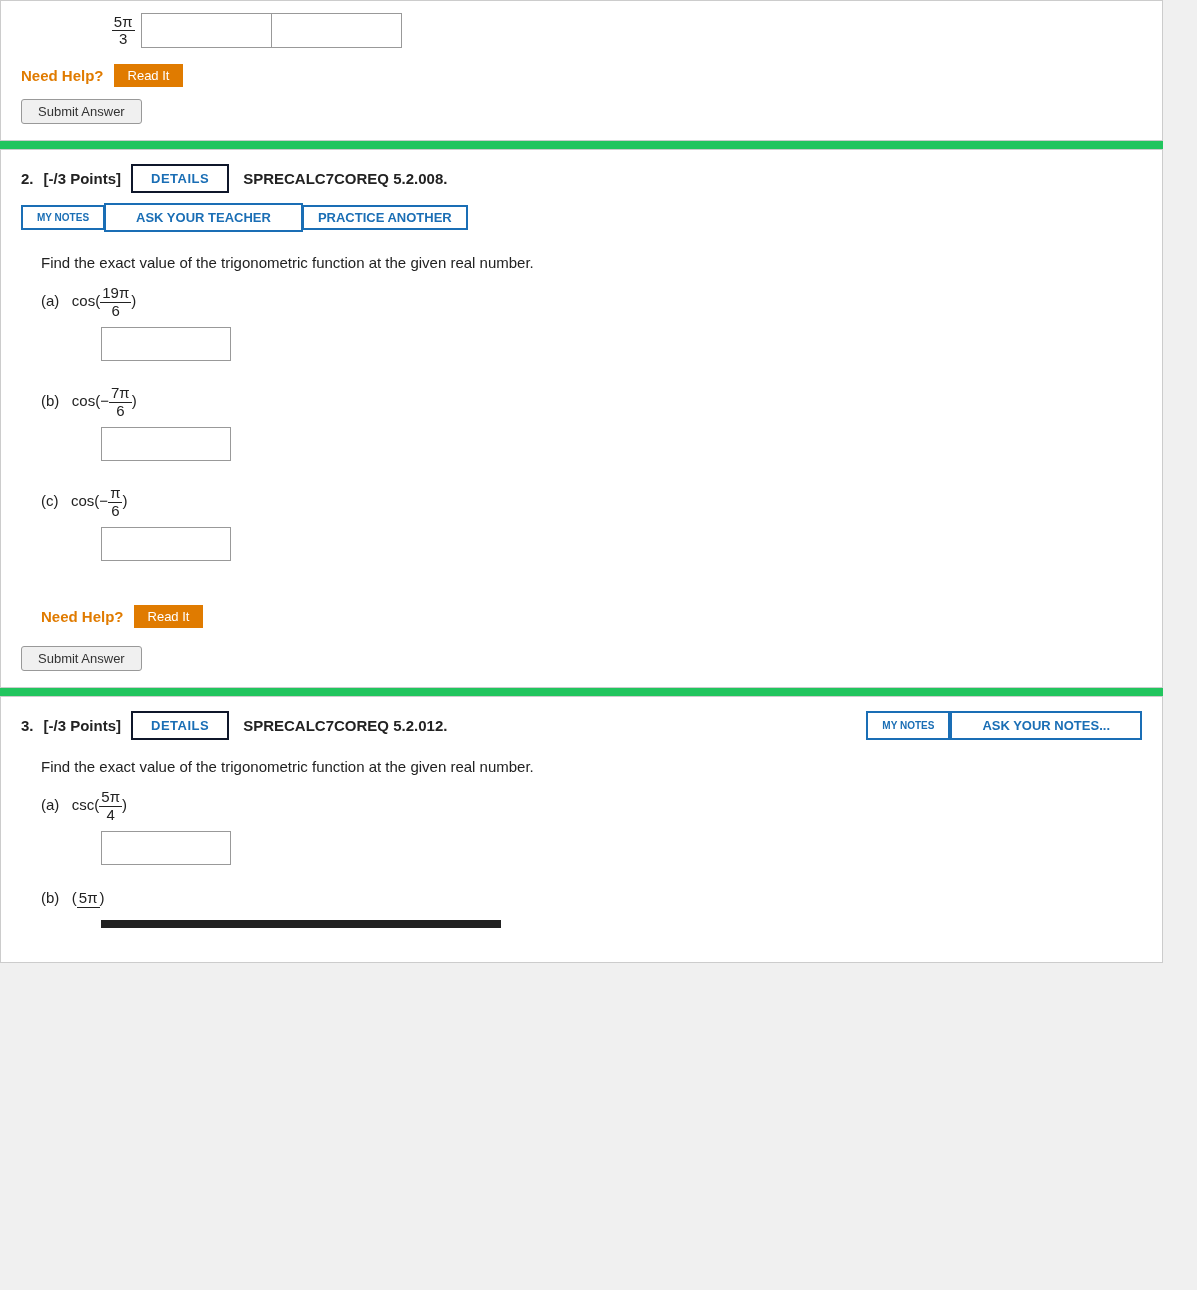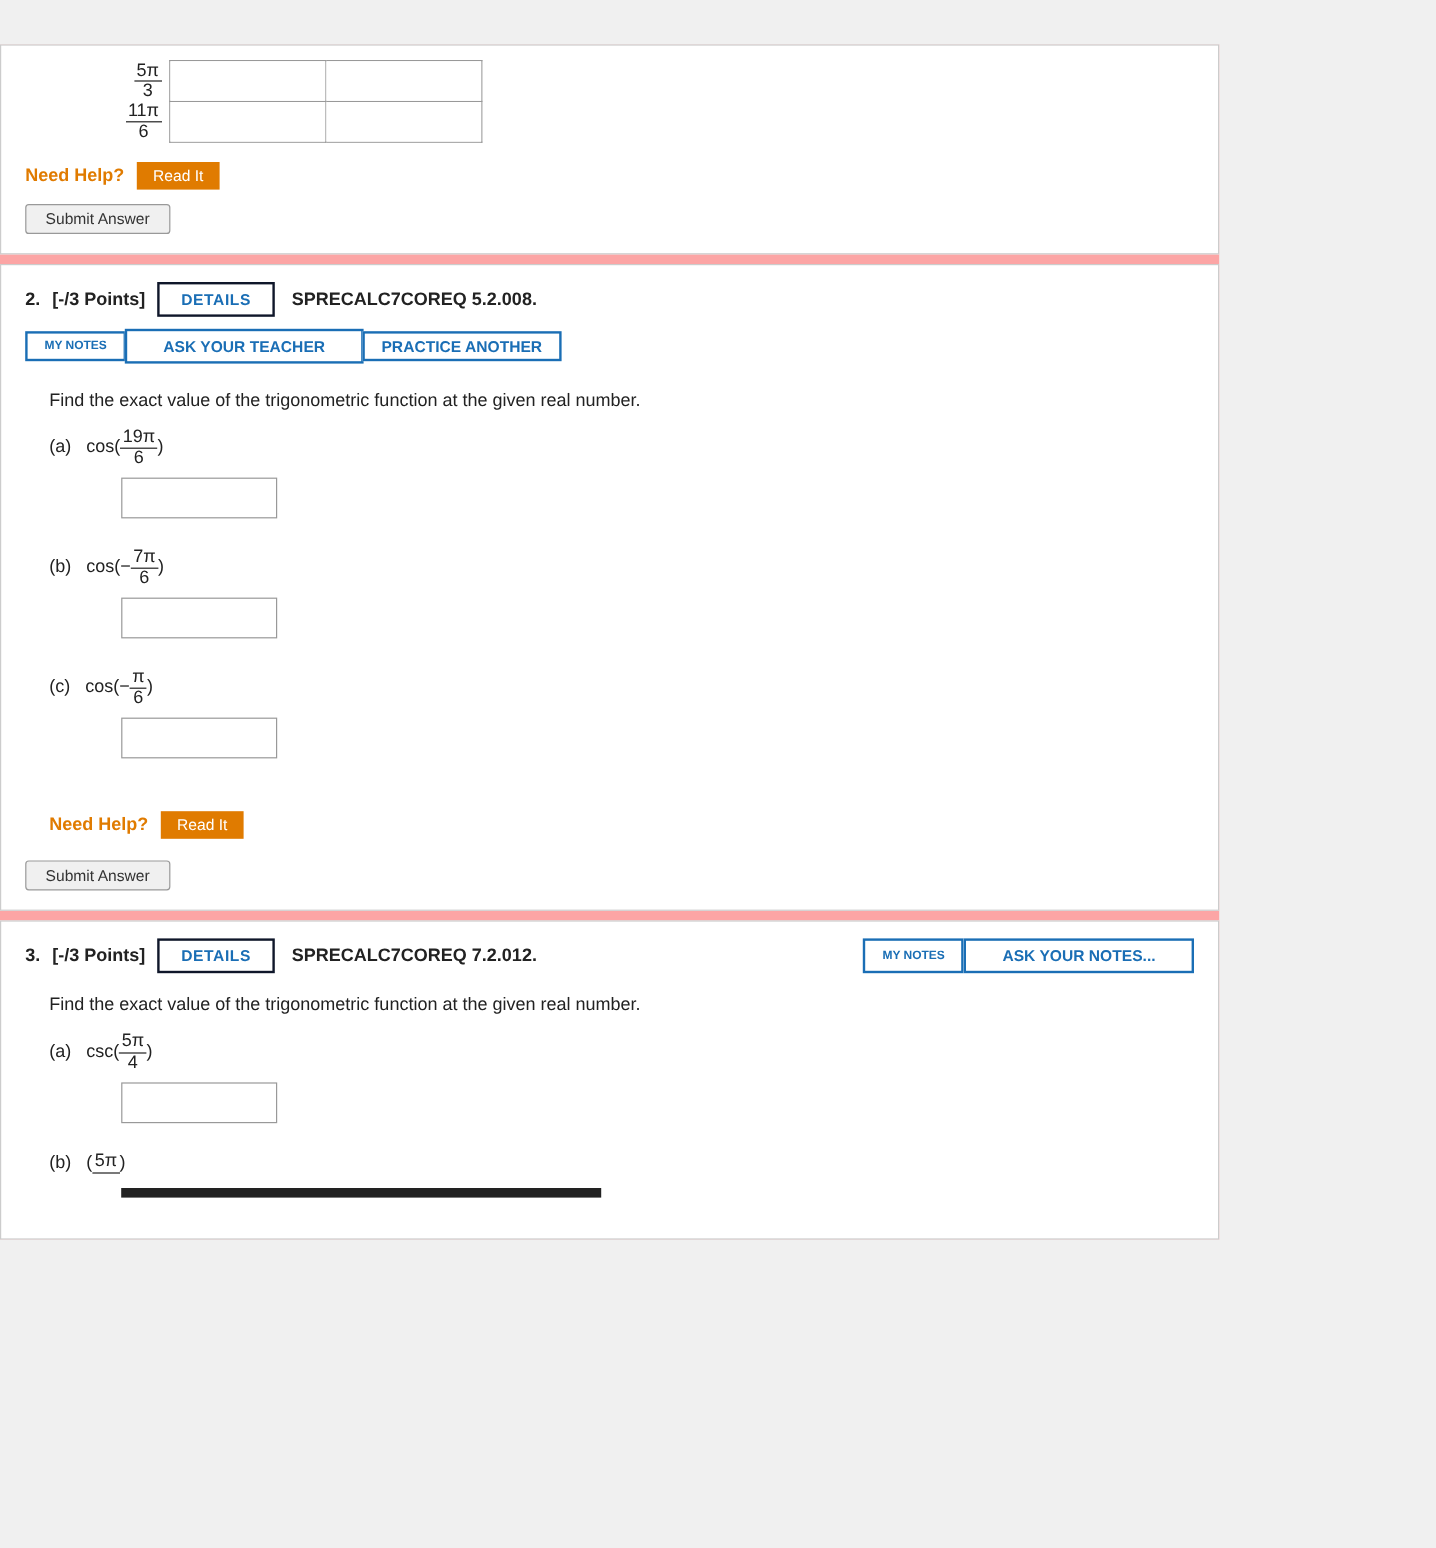--- a/index.html
+++ b/index.html
@@ -4,23 +4,22 @@
   <style>
     * { box-sizing: border-box; margin: 0; padding: 0; }
     body {
       font-family: Arial, sans-serif;
       font-size: 15px;
       background: #f0f0f0;
       color: #222;
     }
 
     .page-wrapper {
-      width: 1016px;
-      background: #fca5a5;
-      margin-top: 37px;
+      width: 1163px;
+      background: #22c55e;
     }
 
     
     .question-partial {
       background: #fff;
       border: 1px solid #ccc;
       margin-bottom: 8px;
       padding: 12px 20px 16px 20px;
     }
 
@@ -239,30 +238,20 @@
         <tr>
           <td class="label-cell">
             <div class="fraction">
               <span class="numerator">5π</span>
               <span class="denominator">3</span>
             </div>
           </td>
           <td class="input-cell"><input type="text" style="width: 100%; height: 100%; border: none; outline: none;"></td>
           <td class="input-cell"><input type="text" style="width: 100%; height: 100%; border: none; outline: none;"></td>
         </tr>
-        <tr>
-          <td class="label-cell">
-            <div class="fraction">
-              <span class="numerator">11π</span>
-              <span class="denominator">6</span>
-            </div>
-          </td>
-          <td class="input-cell"><input type="text" style="width: 100%; height: 100%; border: none; outline: none;"></td>
-          <td class="input-cell"><input type="text" style="width: 100%; height: 100%; border: none; outline: none;"></td>
-        </tr>
       </tbody>
     </table>
 
     <div class="partial-need-help-row">
       <span class="need-help-label">Need Help?</span>
       <button class="btn-read-it">Read It</button>
     </div>
 
     <div class="partial-submit-row">
       <button class="btn-submit">Submit Answer</button>
@@ -331,21 +320,21 @@
     <div class="submit-row">
       <button class="btn-submit">Submit Answer</button>
     </div>
   </div>
 
   <div class="question-block">
     <div class="question-header">
       <span class="points-label">3.</span>
       <span class="points-label">[-/3 Points]</span>
       <button class="btn-details">DETAILS</button>
-      <span class="problem-code">SPRECALC7COREQ 7.2.012.</span>
+      <span class="problem-code">SPRECALC7COREQ 5.2.012.</span>
       <div class="q3-header-right">
         <button class="btn-my-notes">MY NOTES</button>
         <button class="btn-ask-teacher">ASK YOUR NOTES...</button>
       </div>
     </div>
 
     <div class="question-body">
       <p class="question-text">Find the exact value of the trigonometric function at the given real number.</p>
 
       <div class="sub-question">

